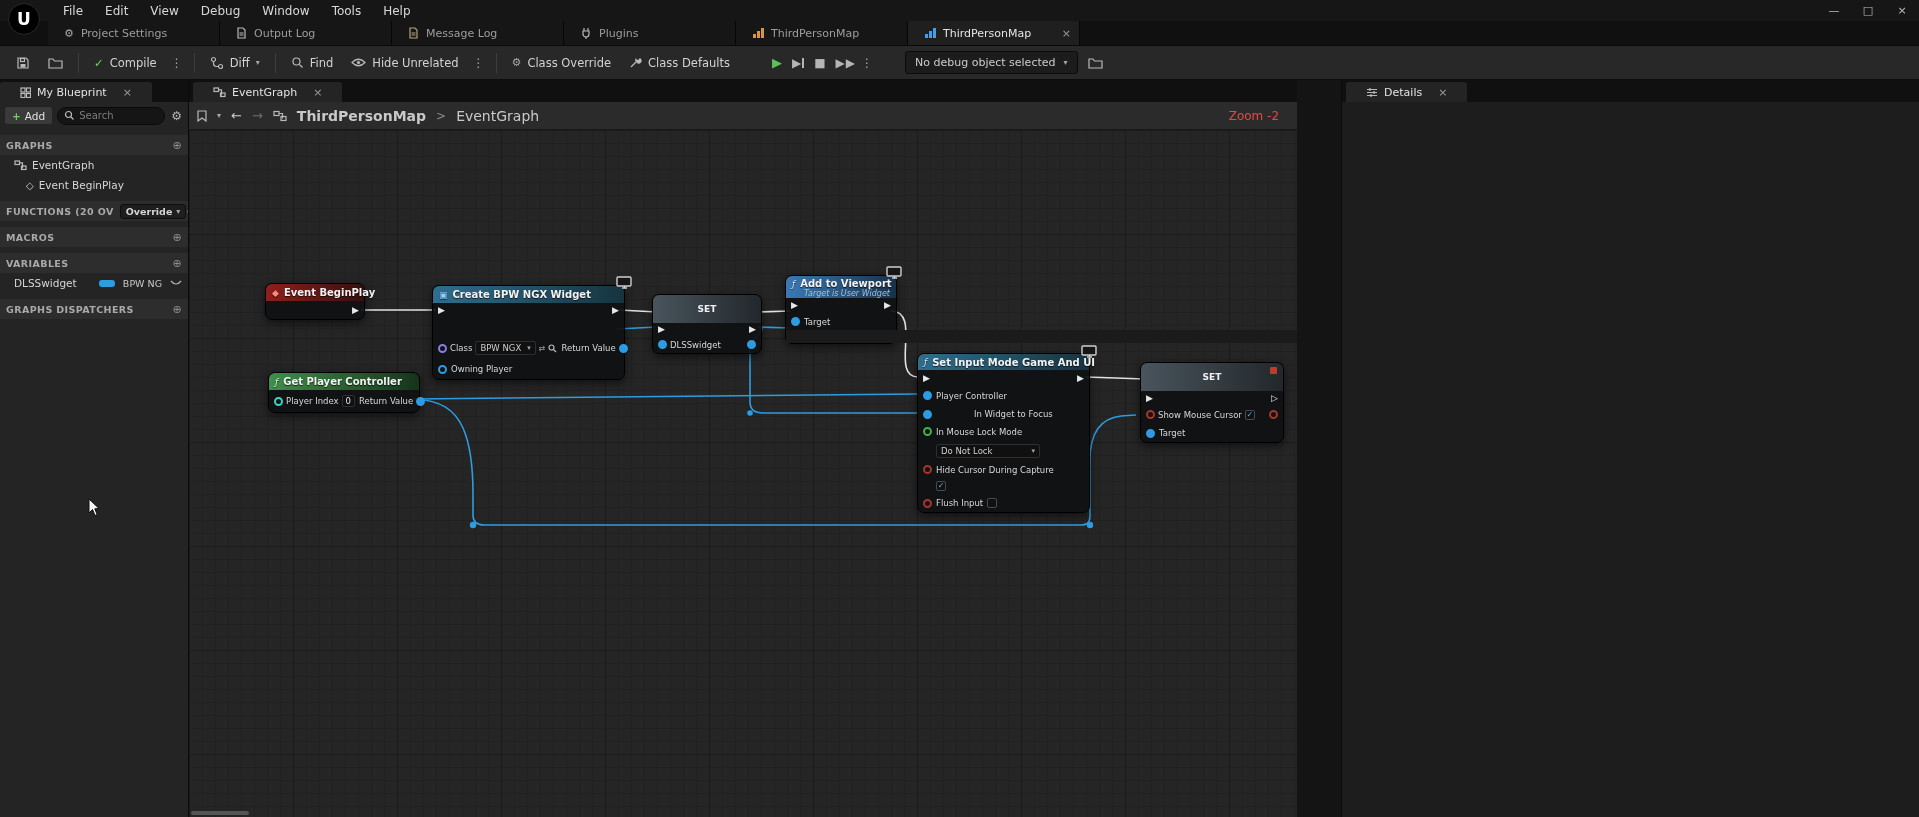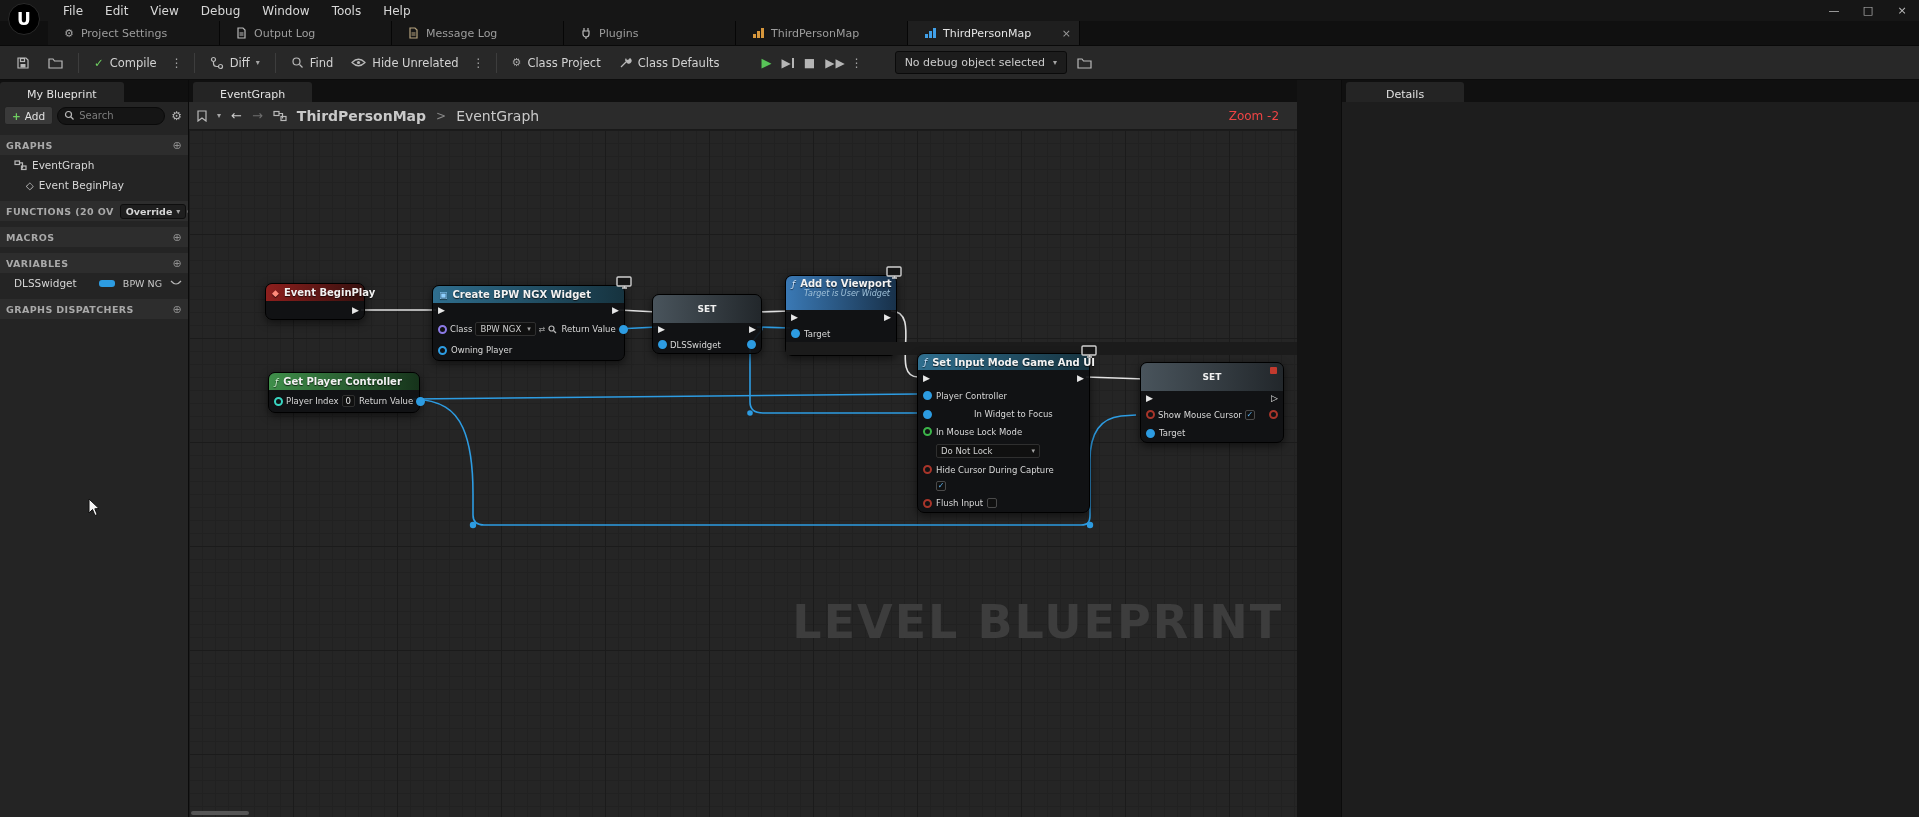--- a/index.html
+++ b/index.html
@@ -35,22 +35,22 @@
   .play-cluster{display:flex;align-items:center;gap:10px;margin-left:32px;}
   .pc-ic{font-size:12px;color:#b5b5b5;display:flex;align-items:center;gap:1px;}
   .pc-play{color:#58c458;font-size:13px;}
   .pc-bar{display:inline-block;width:2px;height:10px;background:#b5b5b5;}
   .debug-dd{display:flex;align-items:center;gap:8px;height:23px;background:#1c1c1c;border:1px solid #0a0a0a;
     border-radius:3px;padding:0 9px;font-size:11px;color:#cccccc;margin-left:26px;}
 
   
   .main{display:flex;height:737px;}
   .panel-strip{height:22px;background:#101010;display:flex;align-items:stretch;}
-  .panel-tab{display:flex;align-items:center;gap:6px;padding:0 27px;background:#242424;font-size:11px;color:#e2e2e2;
-    border-radius:3px 3px 0 0;margin-top:2px;flex-direction:column;}
+  .panel-tab{display:flex;align-items:center;gap:6px;padding:0 20px;background:#242424;font-size:11px;color:#e2e2e2;
+    border-radius:3px 3px 0 0;margin-top:2px;}
   .panel-tab .tclose{color:#9a9a9a;font-size:11px;margin-left:10px;}
 
   
   .left-panel{width:189px;background:#242424;display:flex;flex-direction:column;border-right:1px solid #0b0b0b;}
   .lp-toolbar{display:flex;align-items:center;gap:4px;padding:4px 4px;}
   .add-btn{display:flex;align-items:center;gap:4px;background:#3a3a3a;border:1px solid #222;border-radius:3px;
     height:19px;padding:0 7px;font-size:10.5px;color:#e0e0e0;font-family:inherit;}
   .search{flex:1;display:flex;align-items:center;gap:4px;background:#151515;border:1px solid #0a0a0a;
     border-radius:9px;height:18px;padding:0 6px;}
   .search input{flex:1;width:60px;background:transparent;border:none;outline:none;color:#cfcfcf;
@@ -101,21 +101,21 @@
     box-shadow:0 3px 8px rgba(0,0,0,.55);font-size:9px;color:#d6d6d6;}
   .nhdr{display:flex;align-items:center;gap:5px;height:17px;padding:0 6px;border-radius:6px 6px 0 0;
     font-size:10px;font-weight:bold;color:#f2f2f2;text-shadow:0 1px 1px rgba(0,0,0,.7);white-space:nowrap;}
   .nhdr .hglyph{font-size:9px;font-weight:normal;}
   .hdr-event{background:linear-gradient(to right,#8e1f1d,#35100e);}
   .hdr-blue{background:linear-gradient(to right,#2f6e8e,#16333f);}
   .hdr-blue2{background:linear-gradient(to right,#3a79b5,#18314a);}
   .hdr-green{background:linear-gradient(to right,#3f8f4a,#16331b);}
   .hdr-set{background:linear-gradient(to right,#49545c,#222official);}
   .hdr-set{background:linear-gradient(to right,#49545c,#22272b);}
-  .hdr-sub{font-size:8px;font-style:italic;font-weight:normal;color:#9fc0d8;margin-top:-2px;padding:0 6px 12px 18px;}
+  .hdr-sub{font-size:8px;font-style:italic;font-weight:normal;color:#9fc0d8;margin-top:-2px;padding:0 6px 0 18px;}
   .set-title{height:28px;display:flex;align-items:center;justify-content:center;font-size:9px;font-weight:bold;
     color:#f0f0f0;border-radius:6px 6px 0 0;}
   .nrow{display:flex;align-items:center;gap:4px;min-height:15px;padding:1px 5px;}
   .nrow.between{justify-content:space-between;}
   .nrow.end{justify-content:flex-end;}
   .nrow.center{justify-content:center;}
   .plabel{font-size:8.5px;color:#d8d8d8;white-space:nowrap;}
   .exec{font-size:9px;color:#e8e8e8;line-height:1;}
   .pin{width:9px;height:9px;border-radius:50%;flex:0 0 auto;}
   .pin.blue{border:2px solid #2d9ce2;}   .pin.blue.filled{background:#2d9ce2;}
@@ -250,21 +250,21 @@
       <svg width="15" height="11">
           <path d="M1 5.5 Q7.5 -1 14 5.5 Q7.5 12 1 5.5z" class="sicon"></path>
           <circle cx="7.5" cy="5.5" r="1.6" fill="#b9b9b9"></circle>
         </svg>
       <span>Hide Unrelated</span>
     </div>
     <span class="kebab">⋮</span>
     <div class="tsep"></div>
     <div class="tbtn">
       <span class="ticon">⚙</span>
-      <span>Class Project</span>
+      <span>Class Override</span>
     </div>
     <div class="tbtn">
       <svg width="13" height="13">
           <path d="M2 11l5-5" class="sicon"></path>
           <path d="M7 6a3 3 0 1 0 4-4l-2 2-1.5-.5L7 2a3 3 0 0 0 0 4z" fill="#b9b9b9"></path>
         </svg>
       <span>Class Defaults</span>
     </div>
     <div class="play-cluster">
       <span class="pc-ic">
@@ -398,21 +398,20 @@
             <rect x="8" y="6.5" width="5" height="4" class="sicon"></rect>
             <path d="M6 3.5h3.5v5" class="sicon"></path>
           </svg>
         <span class="crumb-root">ThirdPersonMap</span>
         <span class="crumb-sep">&gt;</span>
         <span class="crumb-cur">EventGraph</span>
         <span class="zoom-label">Zoom -2</span>
       </div>
 
       <div class="canvas">
-        <div class="watermark">LEVEL BLUEPRINT</div>
 
         <svg class="wires" width="1137" height="687">
           <path class="wexec" d="M172,180 L247,180"></path>
           <path class="wexec" d="M430,180 L468,182"></path>
           <path class="wexec" d="M568,182 L601,181"></path>
           <path class="wexec" d="M702,181 C734,181 700,247 729,247"></path>
           <path class="wexec" d="M897,247 L956,249"></path>
           <path class="wdata" d="M428,199 L468,197"></path>
           <path class="wdata" d="M568,197 L601,198"></path>
           <path class="wdata" d="M568,197 C582,197 562,206 561,220 L561,272 C561,280 566,283 574,283 L729,283"></path>
@@ -449,21 +448,21 @@
 
         <div class="node" style="left:243px;top:155px;width:193px;">
           <div class="nhdr hdr-blue">
             <span class="hglyph" style="color:#8fd0ff;">▣</span>
             <span>Create BPW NGX Widget</span>
           </div>
           <div class="nrow between">
             <span class="exec">▶</span>
             <span class="exec">▶</span>
           </div>
-          <div class="nrow between" style="min-height:22px;">
+          <div class="nrow between" style="min-height:22px;margin-top:19px;">
             <span style="display:flex;align-items:center;gap:3px;">
               <span class="pin purple"></span>
               <span class="plabel">Class</span>
               <span class="nd-dd">
                 <span>BPW NGX</span>
                 <span class="caret">▾</span>
               </span>
               <span class="mini-ic">⇄</span>
               <svg width="9" height="9">
                   <circle cx="3.5" cy="3.5" r="2.5" class="sicon"></circle>

